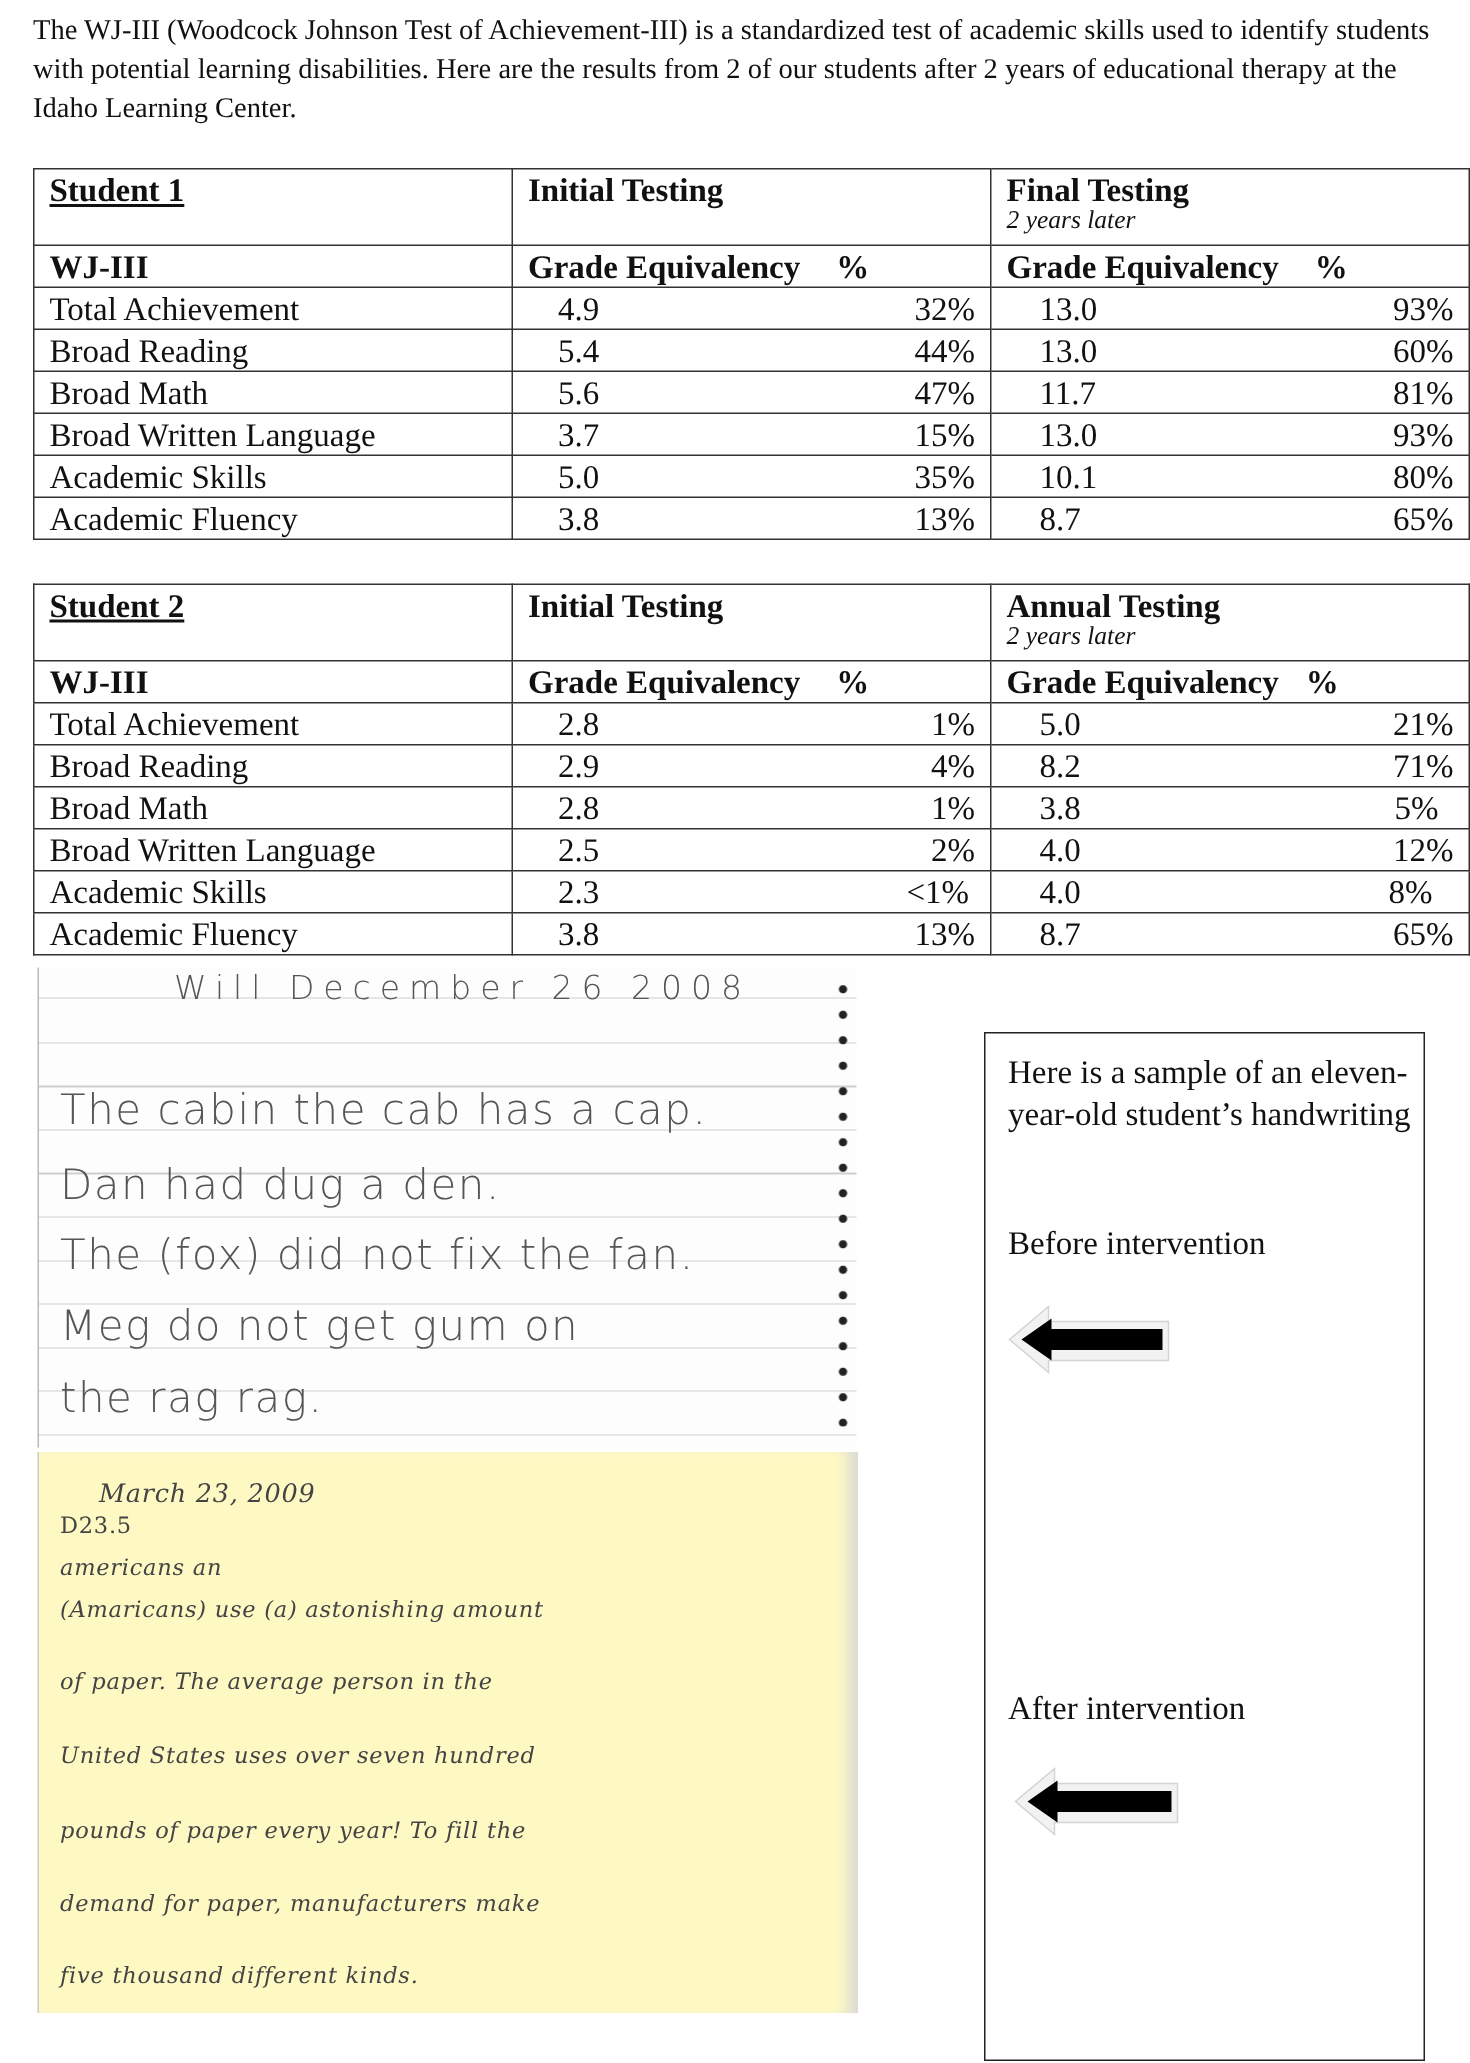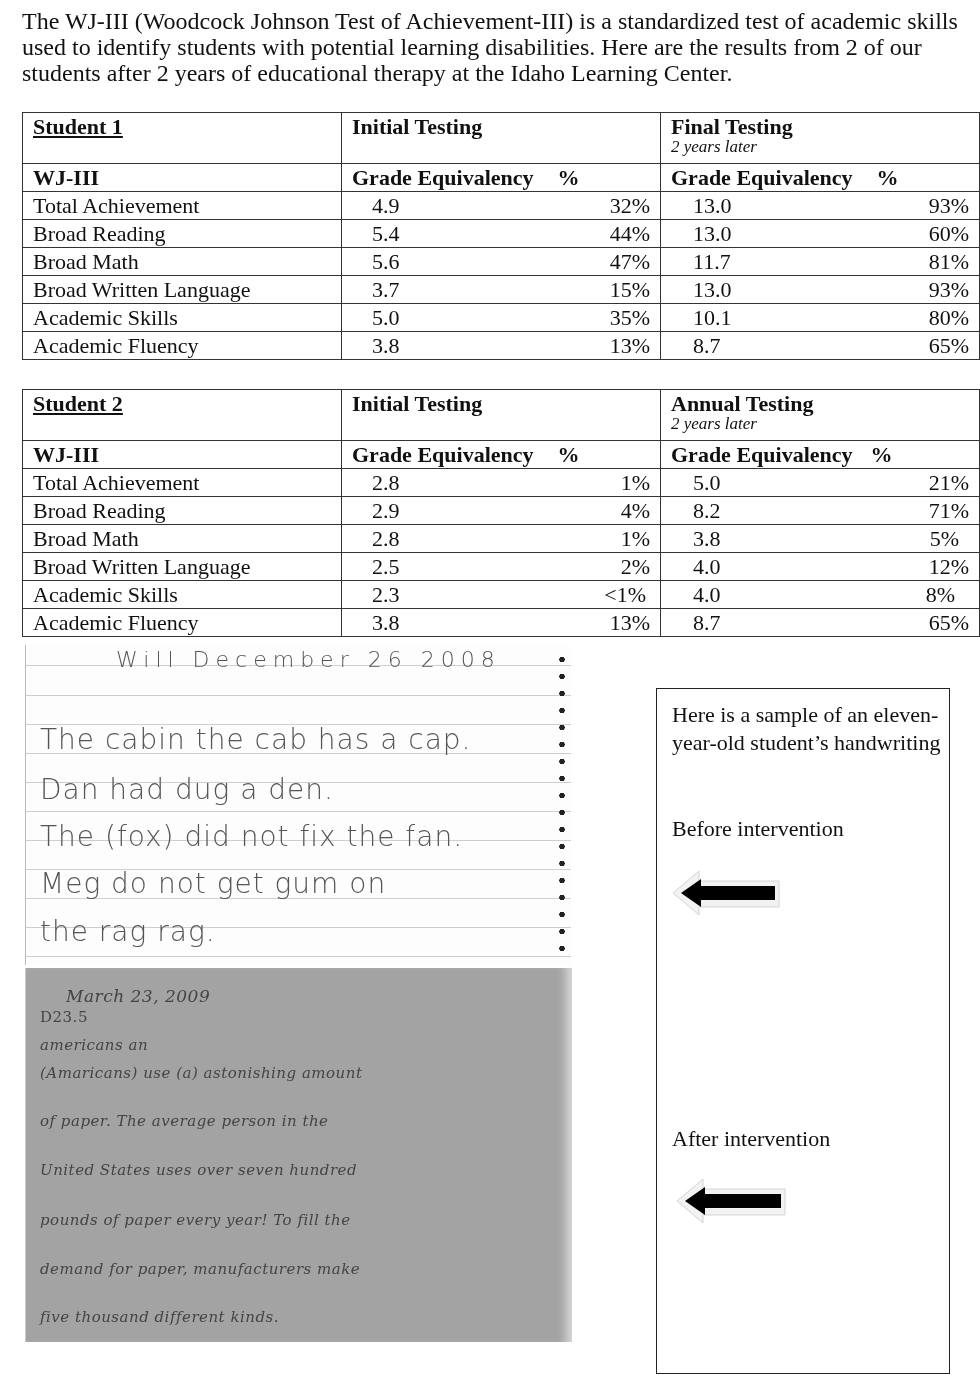--- a/index.html
+++ b/index.html
@@ -2,21 +2,21 @@
 <html><head>
 <meta charset="utf-8">
 <style>
   html, body { margin: 0; padding: 0; background: #ffffff; }
   body {
     width: 980px; height: 1375px; position: relative; overflow: hidden;
     font-family: "Liberation Serif", "DejaVu Serif", serif; color: #111;
   }
   .intro {
     position: absolute; left: 22px; top: 8px; width: 940px;
-    font-size: 24px; line-height: 26px; margin: 0;
+    font-size: 19px; line-height: 26px; margin: 0;
   }
   table.wj {
     position: absolute; left: 22px; width: 957px;
     border-collapse: collapse; table-layout: fixed;
     font-size: 22px; line-height: 27px; border-radius: 16px;
   }
   table.wj td { border: 1.5px solid #333; padding: 0 10px; vertical-align: top; }
   table.wj col.c1 { width: 319px; }
   table.wj col.c2 { width: 319px; }
   table.wj col.c3 { width: 319px; }
@@ -49,21 +49,21 @@
     background-size: 6px 17px;
   }
   .hw-line {
     position: absolute; left: 14px; color: #555; white-space: nowrap;
     font-family: "DejaVu Sans", sans-serif; font-weight: 300;
     letter-spacing: 1px;
   }
   .hw-before .hw-line { font-size: 28px; }
   .hw-after {
     top: 968px; width: 546px; height: 374px;
-    background: #a3a3a3;
+    background: #fef9c3;
     border-left: 1px solid #ccc;
     box-shadow: inset -12px 0 10px -6px #d8d8d8;
   }
   .hw-after .hw-line {
     font-family: "DejaVu Serif", serif; font-style: italic; font-size: 15px;
     color: #444; letter-spacing: 0.5px;
   }
   .side-box {
     position: absolute; left: 656px; top: 688px; width: 294px; height: 686px;
     border: 1.5px solid #222; box-sizing: border-box;

